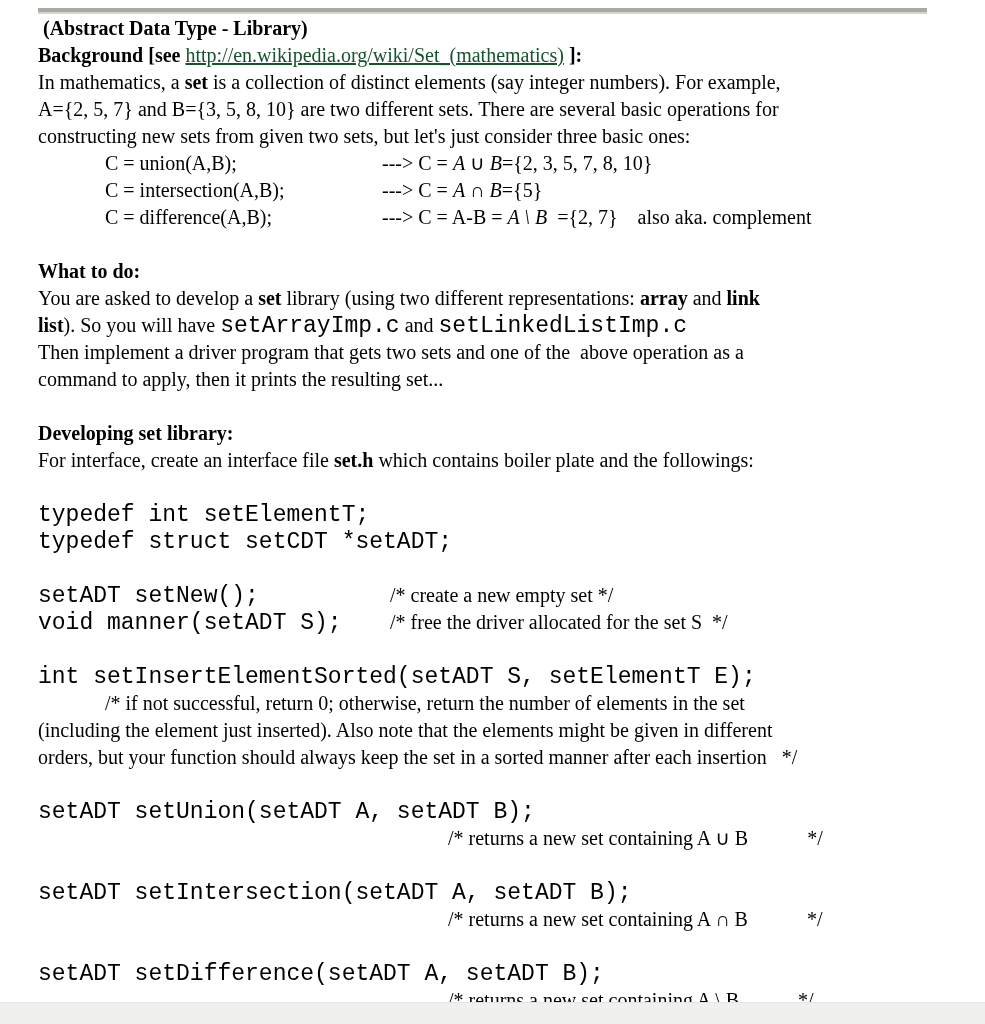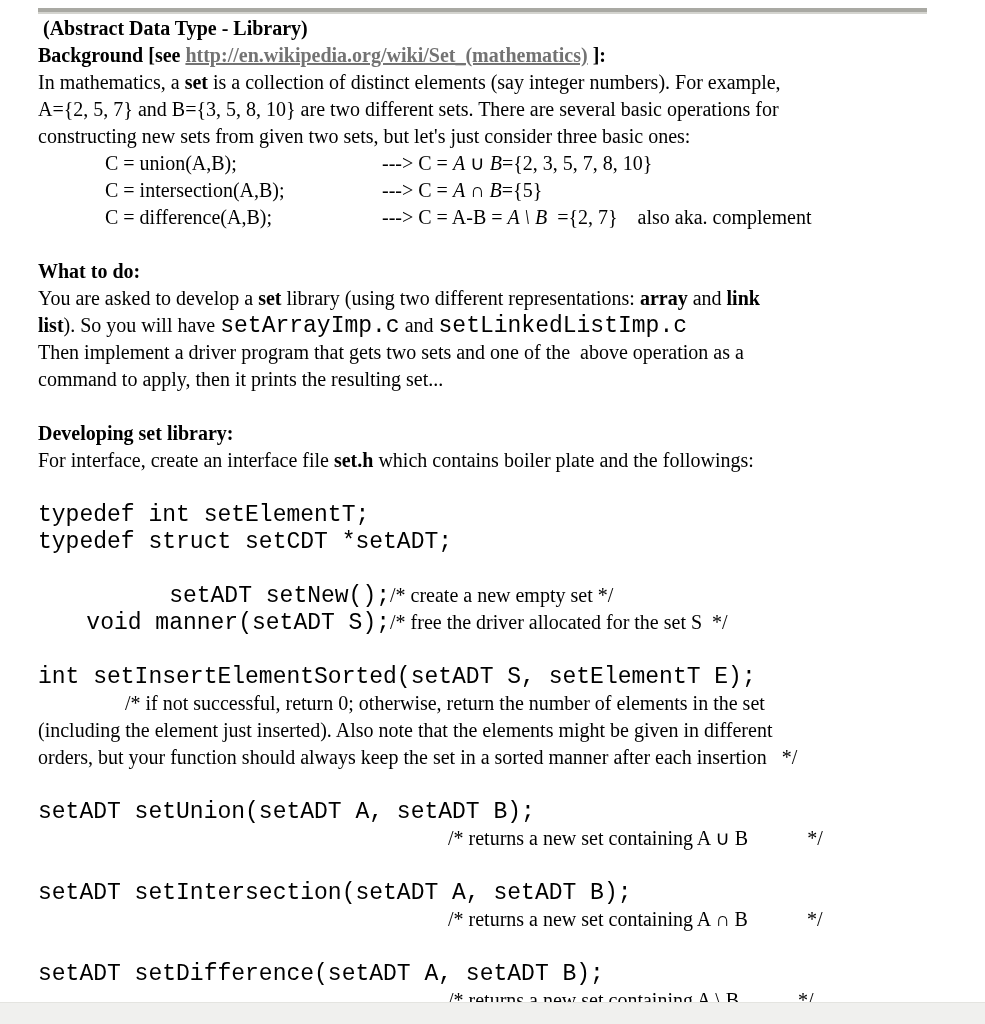--- a/index.html
+++ b/index.html
@@ -18,29 +18,29 @@
     border-bottom:2px solid #d4d4cf;
   }
   .content{position:absolute;top:15px;left:0;width:985px;}
   .line{
     height:27px;line-height:27px;
     font-size:20px;
     padding-left:38px;
     white-space:pre;
   }
   .line.op{padding-left:105px;}
-  .line.cmt1{padding-left:105px;margin-left:20px;}
+  .line.cmt1{padding-left:105px;}
   .line.cmt2{padding-left:448px;}
   .line.blank{height:27px;}
   .s-b{font-weight:bold;}
   .s-i{font-style:italic;}
   .s-m{font-family:"Liberation Mono", monospace;font-size:23px;}
-  .s-mcol{display:inline-block;width:352px;text-align:right;}
+  .s-mcol{display:inline-block;width:352px;}
   .s-opl{display:inline-block;width:277px;}
-  .s-link{color:#737373;font-weight:bold;text-decoration:underline;cursor:pointer;}
+  .s-link{color:#14532d;font-weight:normal;text-decoration:underline;cursor:pointer;}
   .s-tail{margin-left:59px;}
   .footer-strip{
     position:absolute;left:0;bottom:0;
     width:985px;height:21px;
     background:#f0f0ee;
     border-top:1px solid #e4e4e0;
   }
 </style>
 </head>
 <body>

